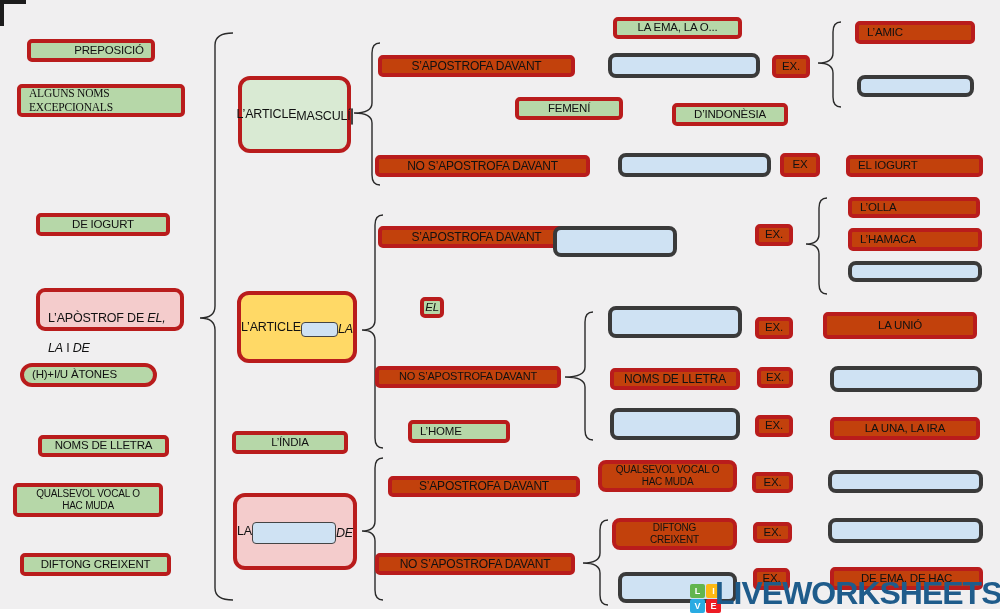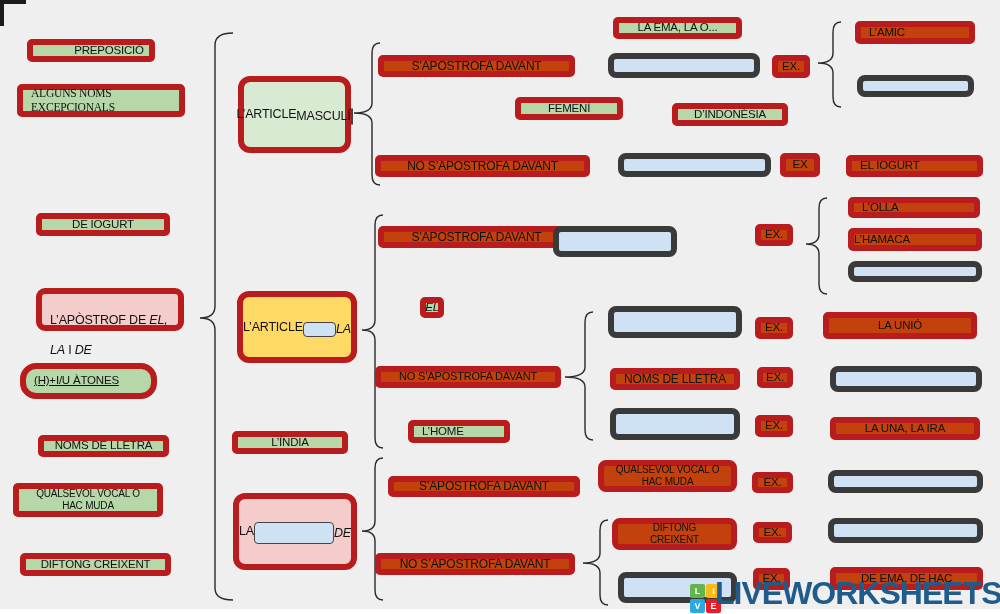--- a/index.html
+++ b/index.html
@@ -9,21 +9,21 @@
   }
   #stage{
     position:relative;
     width:1000px;height:614px;
     background:#f0eff0;
     overflow:hidden;
   }
   .box{
     position:absolute;
     box-sizing:border-box;
-    border:6px solid #b91c1c;
+    border:4px solid #b91c1c;
     border-radius:5px;
     display:flex;
     align-items:center;
     justify-content:center;
     text-align:center;
     font-size:11.5px;
     line-height:1.2;
     color:#111;
     white-space:pre-line;
     letter-spacing:-0.2px;
@@ -87,21 +87,21 @@
   <div class="box green" style="left:27px;top:39px;width:128px;height:23px;padding-left:36px;">PREPOSICIÓ</div>
   <div class="box green left-align" style="left:17px;top:84px;width:168px;height:33px;font-family:Liberation Serif, serif;">ALGUNS NOMS
 EXCEPCIONALS</div>
   <div class="box green" style="left:36px;top:213px;width:134px;height:23px;">DE IOGURT</div>
 
   <div class="box pink left-align" style="left:36px;top:288px;width:148px;height:43px;border-radius:9px;font-size:12.5px;display:block;padding-top:4px;">
     <span>L’APÒSTROF DE </span><span class="italic">EL,</span><br>
     <span class="italic">LA</span><span> I </span><span class="italic">DE</span>
   </div>
 
-  <div class="box green left-align" style="left:20px;top:363px;width:137px;height:36px;border-radius:16px;text-decoration:underline;">(H)+I/U ÀTONES</div>
+  <div class="box green left-align" style="left:20px;top:363px;width:137px;height:24px;border-radius:16px;">(H)+I/U ÀTONES</div>
   <div class="box green" style="left:38px;top:435px;width:131px;height:22px;">NOMS DE LLETRA</div>
   <div class="box green small" style="left:13px;top:483px;width:150px;height:34px;">QUALSEVOL VOCAL O
 HAC MUDA</div>
   <div class="box green" style="left:20px;top:553px;width:151px;height:23px;">DIFTONG CREIXENT</div>
 
   <div class="box lightgreen node" style="left:238px;top:76px;width:113px;height:77px;">
     <span>L’ARTICLE</span>
     <span style="margin-top:4px;">MASCULÍ</span>
     <span class="node-input" style="width:42px;height:17px;margin-top:3px;"></span>
   </div>
@@ -130,21 +130,21 @@
   <div class="box green" style="left:672px;top:103px;width:116px;height:23px;">D’INDONÈSIA</div>
   <div class="box blue" style="left:375px;top:155px;width:215px;height:22px;font-size:12px;">NO S’APOSTROFA DAVANT</div>
   <div class="box input" style="left:618px;top:153px;width:153px;height:24px;"></div>
   <div class="box blue" style="left:780px;top:153px;width:40px;height:24px;">EX</div>
   <div class="box blue" style="left:846px;top:155px;width:137px;height:22px;justify-content:flex-start;padding-left:8px;">EL IOGURT</div>
 
   <div class="box blue" style="left:378px;top:226px;width:197px;height:22px;font-size:12px;">S’APOSTROFA DAVANT</div>
   <div class="box input" style="left:553px;top:226px;width:124px;height:31px;"></div>
   <div class="box blue" style="left:755px;top:224px;width:38px;height:22px;">EX.</div>
   <div class="box blue" style="left:848px;top:197px;width:132px;height:21px;justify-content:flex-start;padding-left:8px;">L’OLLA</div>
-  <div class="box blue" style="left:848px;top:228px;width:134px;height:23px;justify-content:flex-start;">L’HAMACA</div>
+  <div class="box blue" style="left:848px;top:228px;width:134px;height:23px;justify-content:flex-start;padding-left:8px;">L’HAMACA</div>
   <div class="box input" style="left:848px;top:261px;width:134px;height:21px;"></div>
 
   <div class="box green italic" style="left:420px;top:297px;width:24px;height:21px;">EL</div>
   <div class="box blue" style="left:375px;top:366px;width:186px;height:22px;font-size:11px;">NO S’APOSTROFA DAVANT</div>
   <div class="box green" style="left:408px;top:420px;width:102px;height:23px;justify-content:flex-start;padding-left:8px;">L’HOME</div>
 
   <div class="box input" style="left:608px;top:306px;width:134px;height:32px;"></div>
   <div class="box blue" style="left:755px;top:317px;width:38px;height:22px;">EX.</div>
   <div class="box blue" style="left:823px;top:312px;width:154px;height:27px;">LA UNIÓ</div>
 

